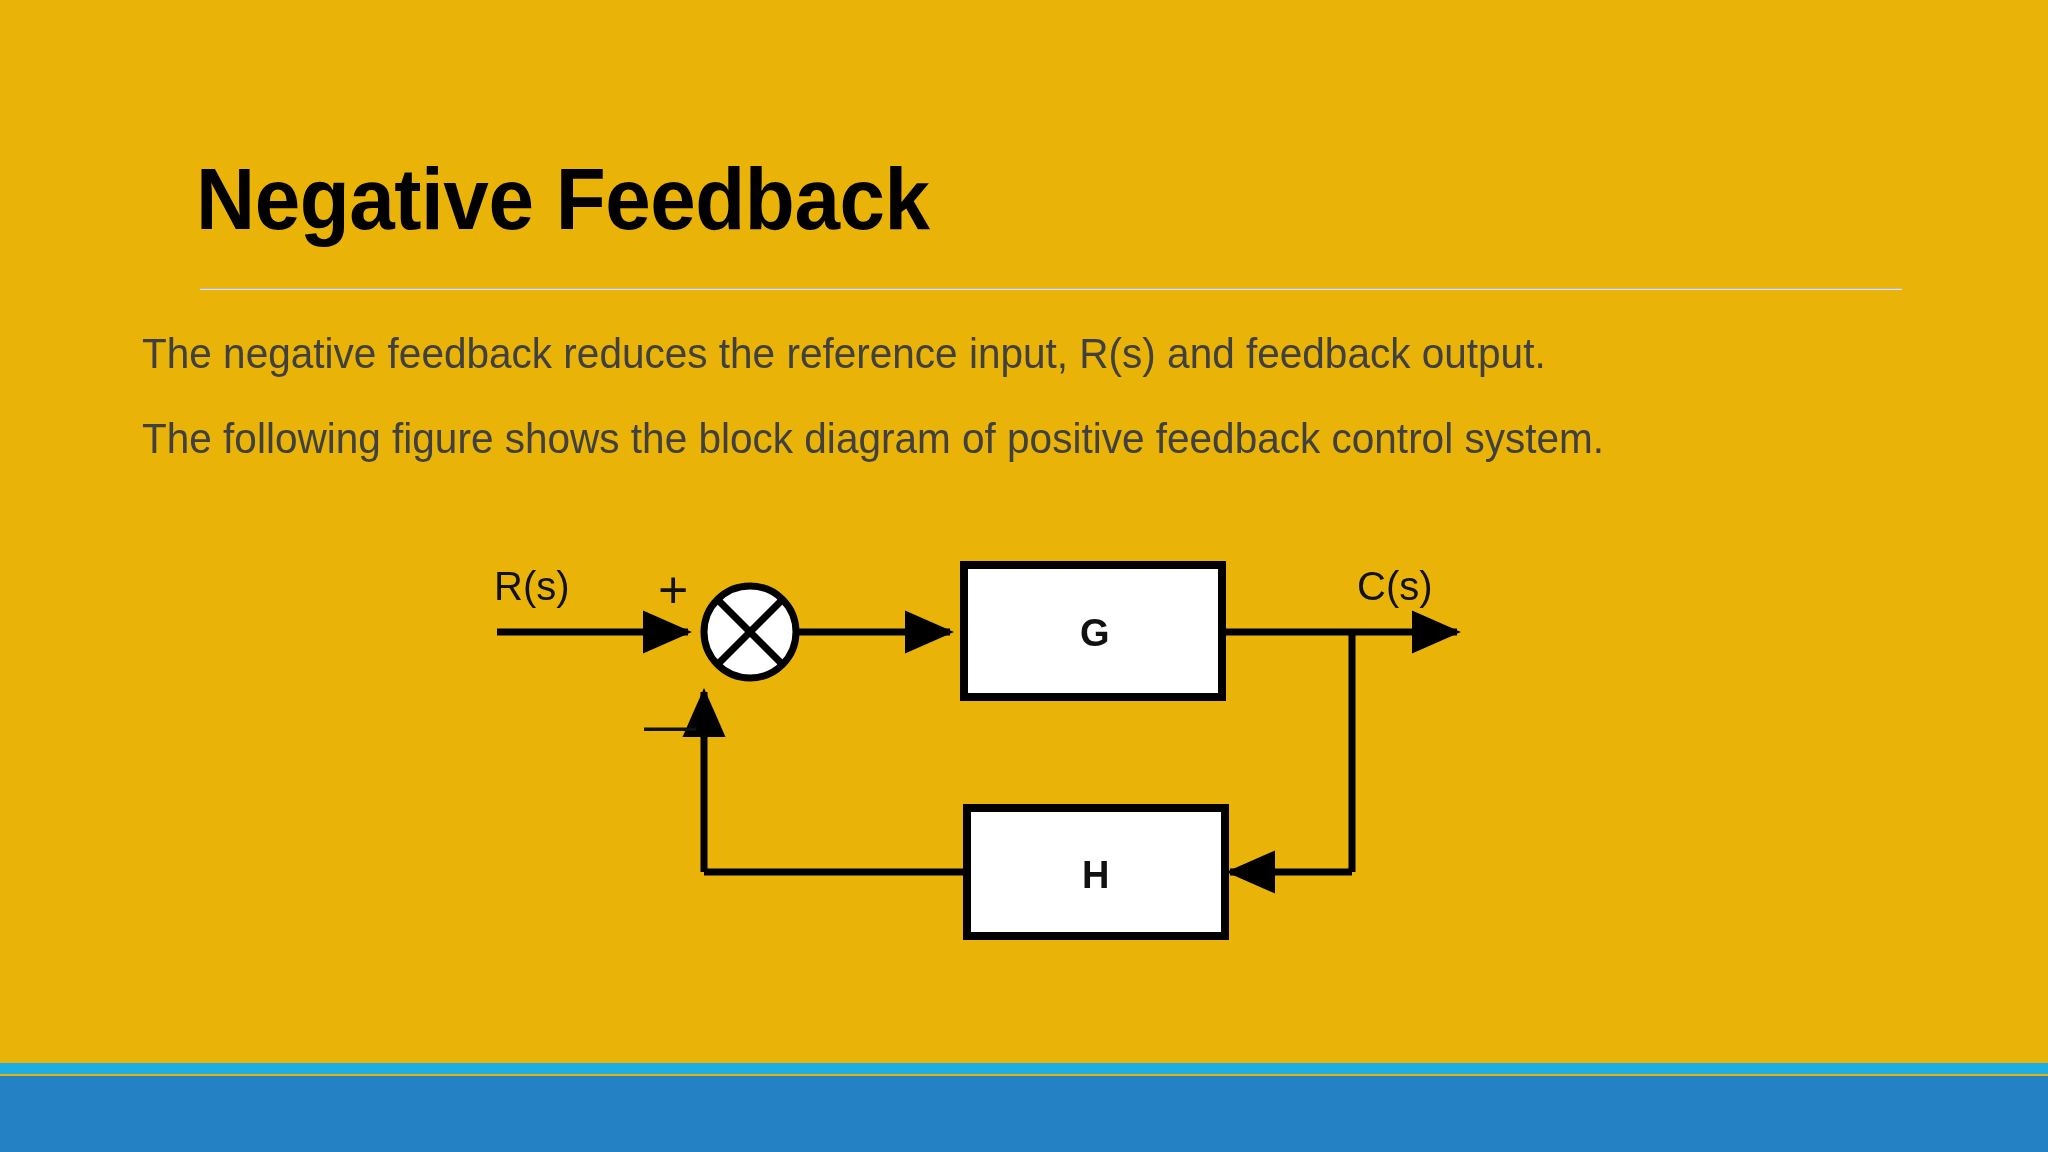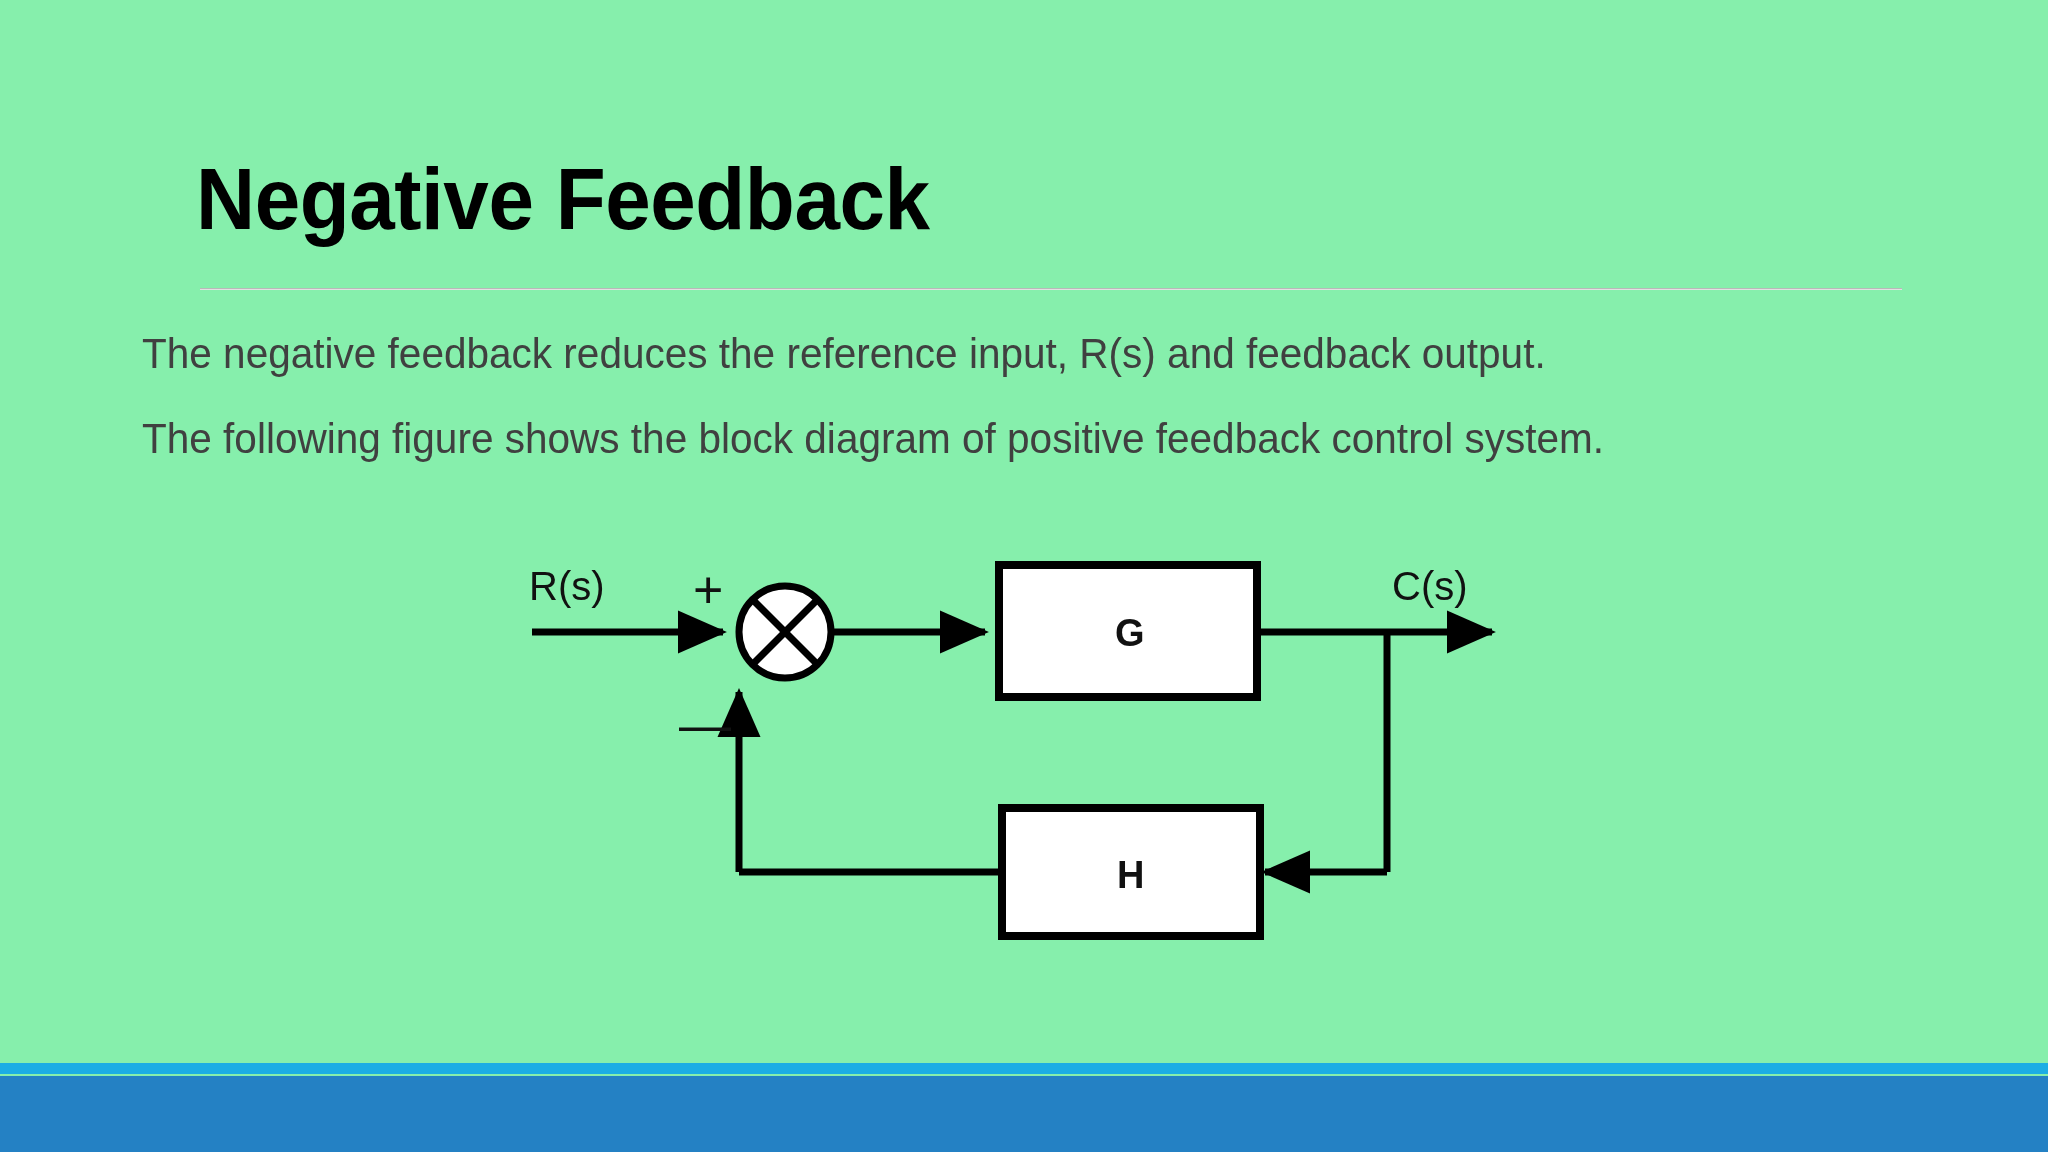--- a/index.html
+++ b/index.html
@@ -12,21 +12,21 @@
     height: 1152px;
     position: relative;
     overflow: hidden;
     font-family: "Liberation Sans", sans-serif;
   }
 
   
   #slide {
     position: absolute;
     inset: 0;
-    background: #86efac;
+    background: #eab308;
   }
 
   
   #title {
     position: absolute;
     left: 196px;
     top: 155px;
     font-family: "Liberation Sans", sans-serif;
     font-weight: bold;
     font-size: 88px;
@@ -59,21 +59,21 @@
     white-space: nowrap;
     transform: scaleX(0.965);
     transform-origin: left top;
   }
   #body-line-1 { top: 333px; }
   #body-line-2 { top: 418px; }
 
   
   #diagram {
     position: absolute;
-    left: 507px;
+    left: 472px;
     top: 520px;
     width: 1030px;
     height: 460px;
   }
   #diagram svg { display: block; }
 
   .dg-label {
     font-family: "Liberation Sans", sans-serif;
     fill: #111111;
   }

